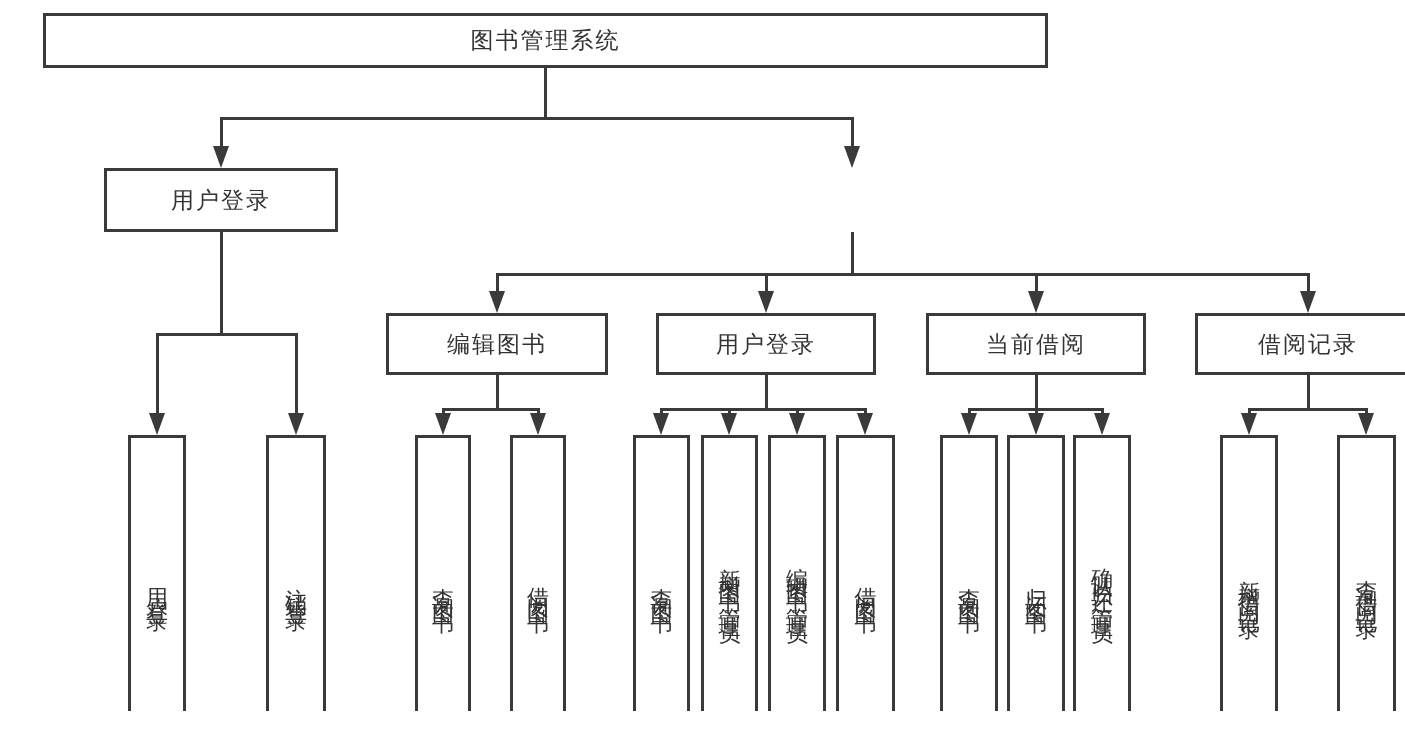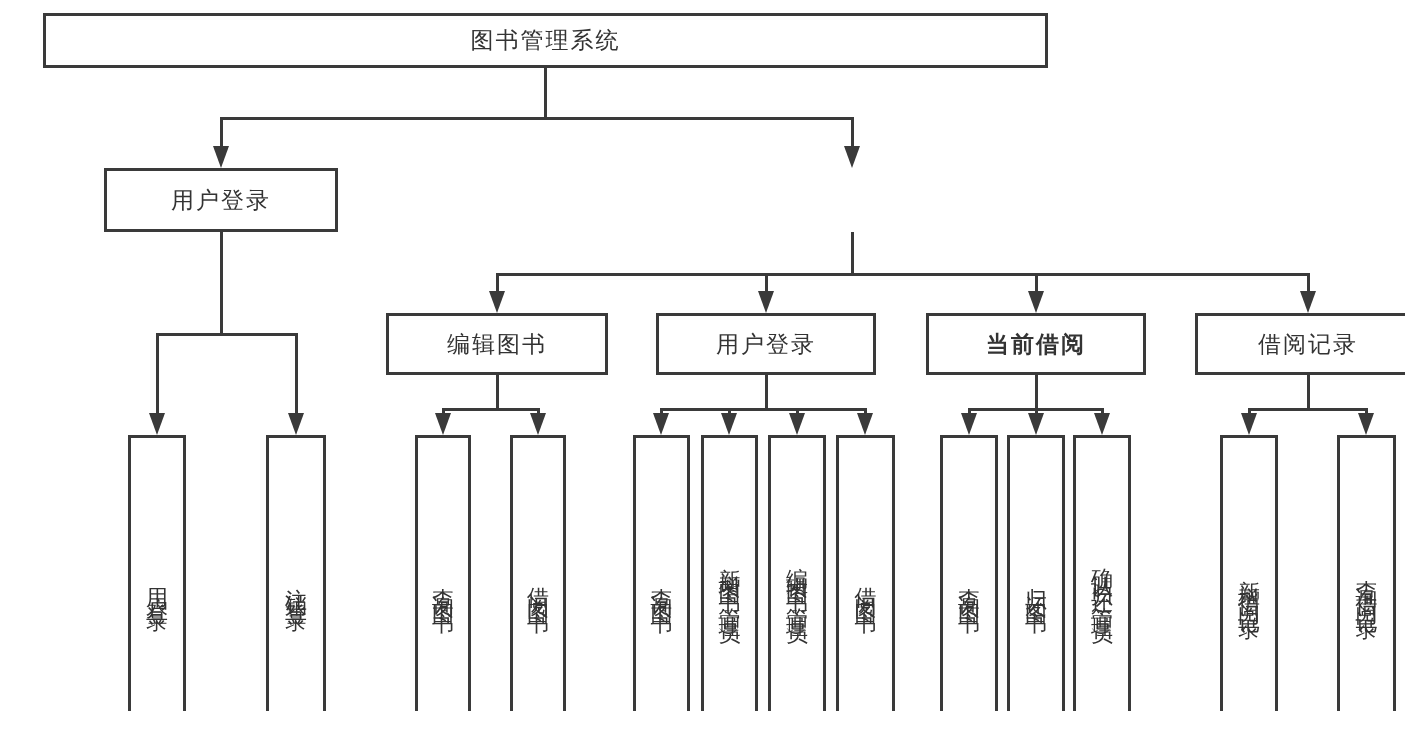--- a/index.html
+++ b/index.html
@@ -58,21 +58,21 @@
   <div class="box" style="left:81px;top:168px;width:234px;height:64px;">
     <span class="h-label">用户登录</span>
   </div>
 
   <div class="box" style="left:363px;top:313px;width:222px;height:62px;">
     <span class="h-label">编辑图书</span>
   </div>
   <div class="box" style="left:633px;top:313px;width:220px;height:62px;">
     <span class="h-label">用户登录</span>
   </div>
-  <div class="box" style="left:903px;top:313px;width:220px;height:62px;font-weight:bold;">
+  <div class="box" style="left:903px;top:313px;width:220px;height:62px;">
     <span class="h-label">当前借阅</span>
   </div>
   <div class="box" style="left:1172px;top:313px;width:226px;height:62px;">
     <span class="h-label">借阅记录</span>
   </div>
 
   <div class="box v-box" style="left:105px;top:435px;width:58px;height:302px;">
     <span class="v-label">用户登录</span>
   </div>
   <div class="box v-box" style="left:243px;top:435px;width:60px;height:302px;">

